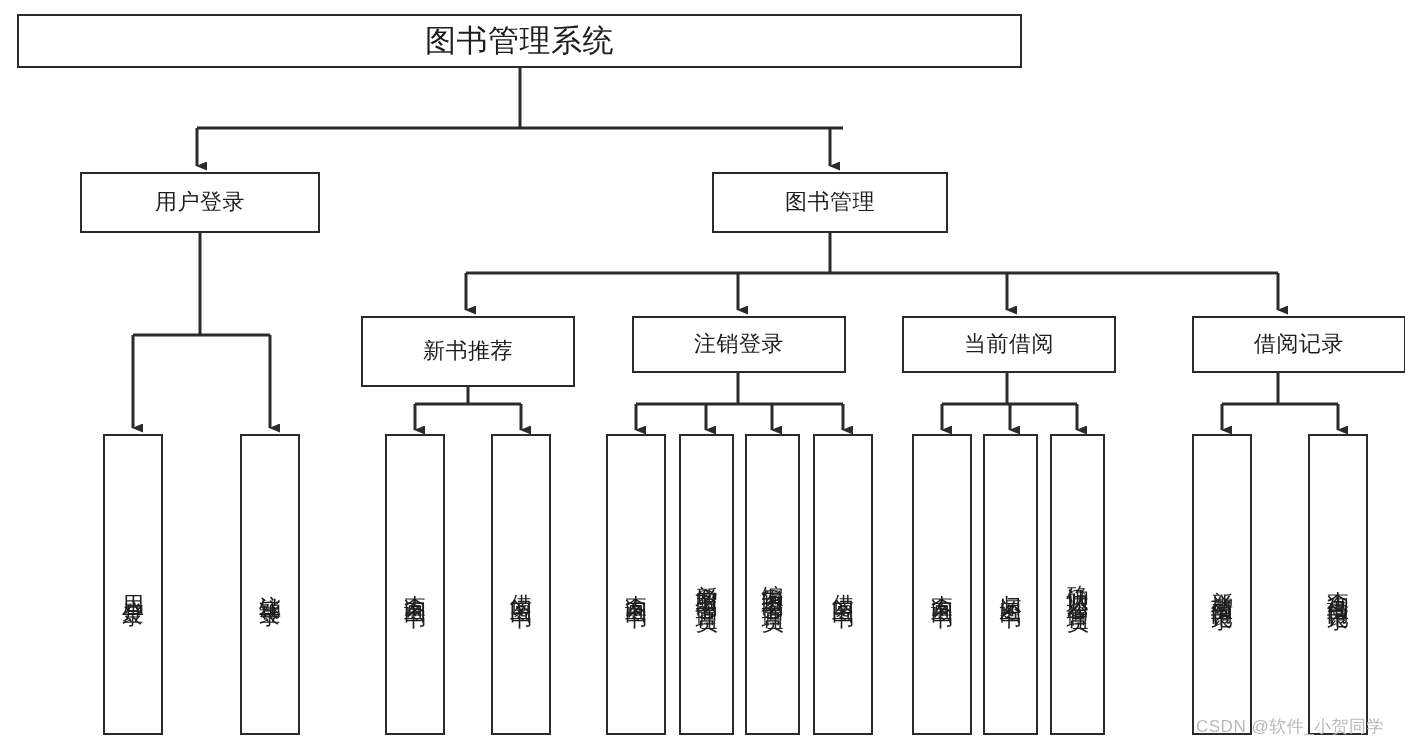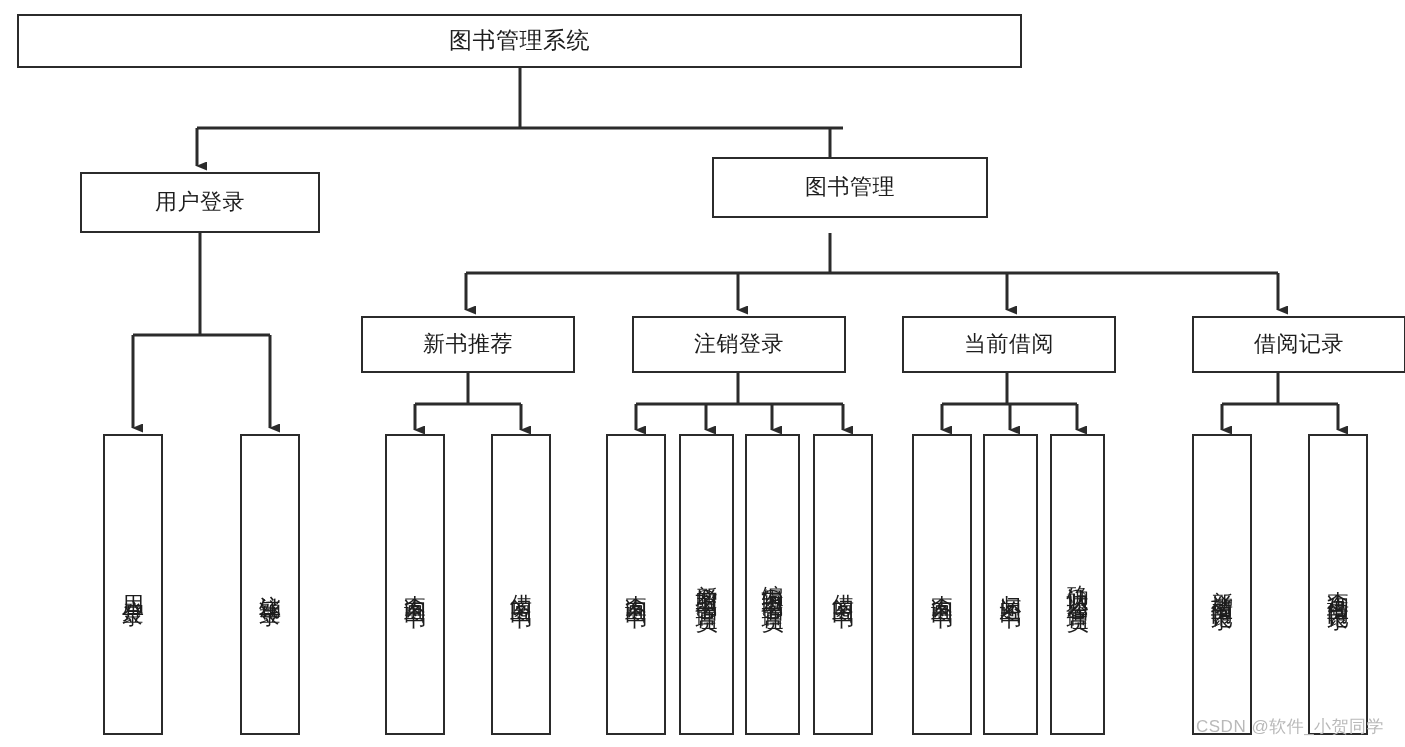--- a/index.html
+++ b/index.html
@@ -44,21 +44,21 @@
   .node-label-v {
     font-size: 22px;
     color: #1d1d1d;
     writing-mode: vertical-rl;
     text-orientation: upright;
     letter-spacing: 4px;
     line-height: 1.0;
     white-space: nowrap;
   }
   .root .node-label-h {
-    font-size: 23px;
+    font-size: 31px;
   }
   .watermark {
     position: absolute;
     font-size: 17px;
     color: #b9b9b9;
     white-space: nowrap;
     letter-spacing: 0.5px;
     pointer-events: none;
   }
 </style>
@@ -117,25 +117,25 @@
     </g>
   </svg>
 
   <div class="node-box root" style="left:17px; top:14px; width:1005px; height:54px;">
     <span class="node-label-h">图书管理系统</span>
   </div>
 
   <div class="node-box" style="left:80px; top:172px; width:240px; height:61px;">
     <span class="node-label-h">用户登录</span>
   </div>
-  <div class="node-box" style="left:712px; top:157px; width:276px; height:61px;">
+  <div class="node-box" style="left:712px; top:172px; width:236px; height:61px;">
     <span class="node-label-h">图书管理</span>
   </div>
 
-  <div class="node-box" style="left:361px; top:316px; width:214px; height:57px;">
+  <div class="node-box" style="left:361px; top:316px; width:214px; height:71px;">
     <span class="node-label-h">新书推荐</span>
   </div>
   <div class="node-box" style="left:632px; top:316px; width:214px; height:57px;">
     <span class="node-label-h">注销登录</span>
   </div>
   <div class="node-box" style="left:902px; top:316px; width:214px; height:57px;">
     <span class="node-label-h">当前借阅</span>
   </div>
   <div class="node-box" style="left:1172px; top:316px; width:214px; height:57px;margin-left:20px;">
     <span class="node-label-h">借阅记录</span>

